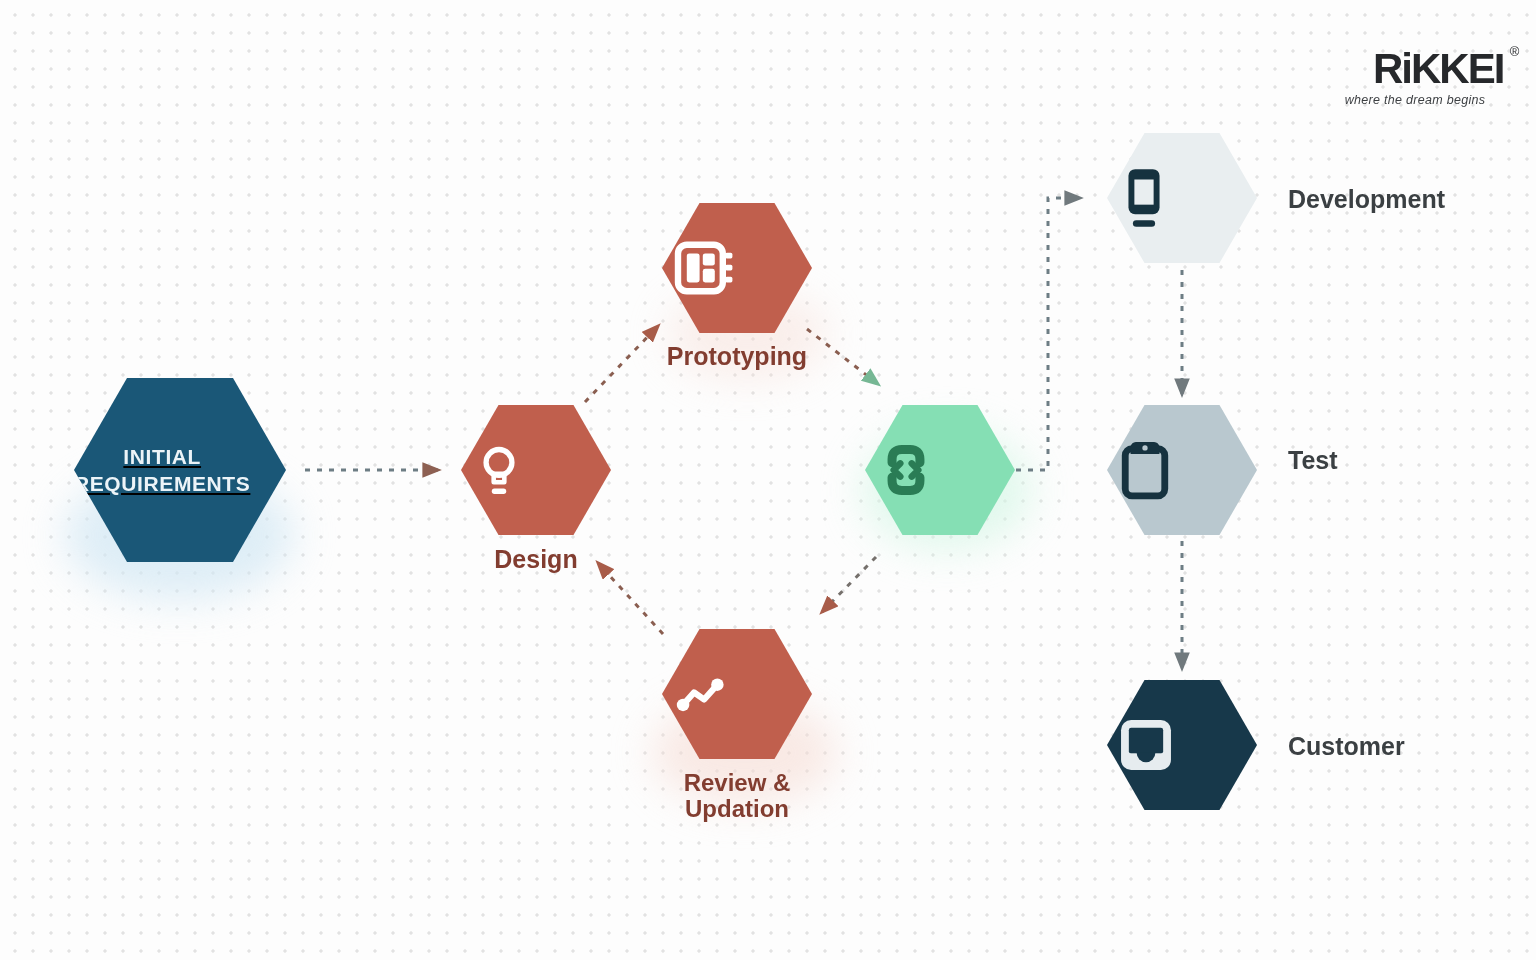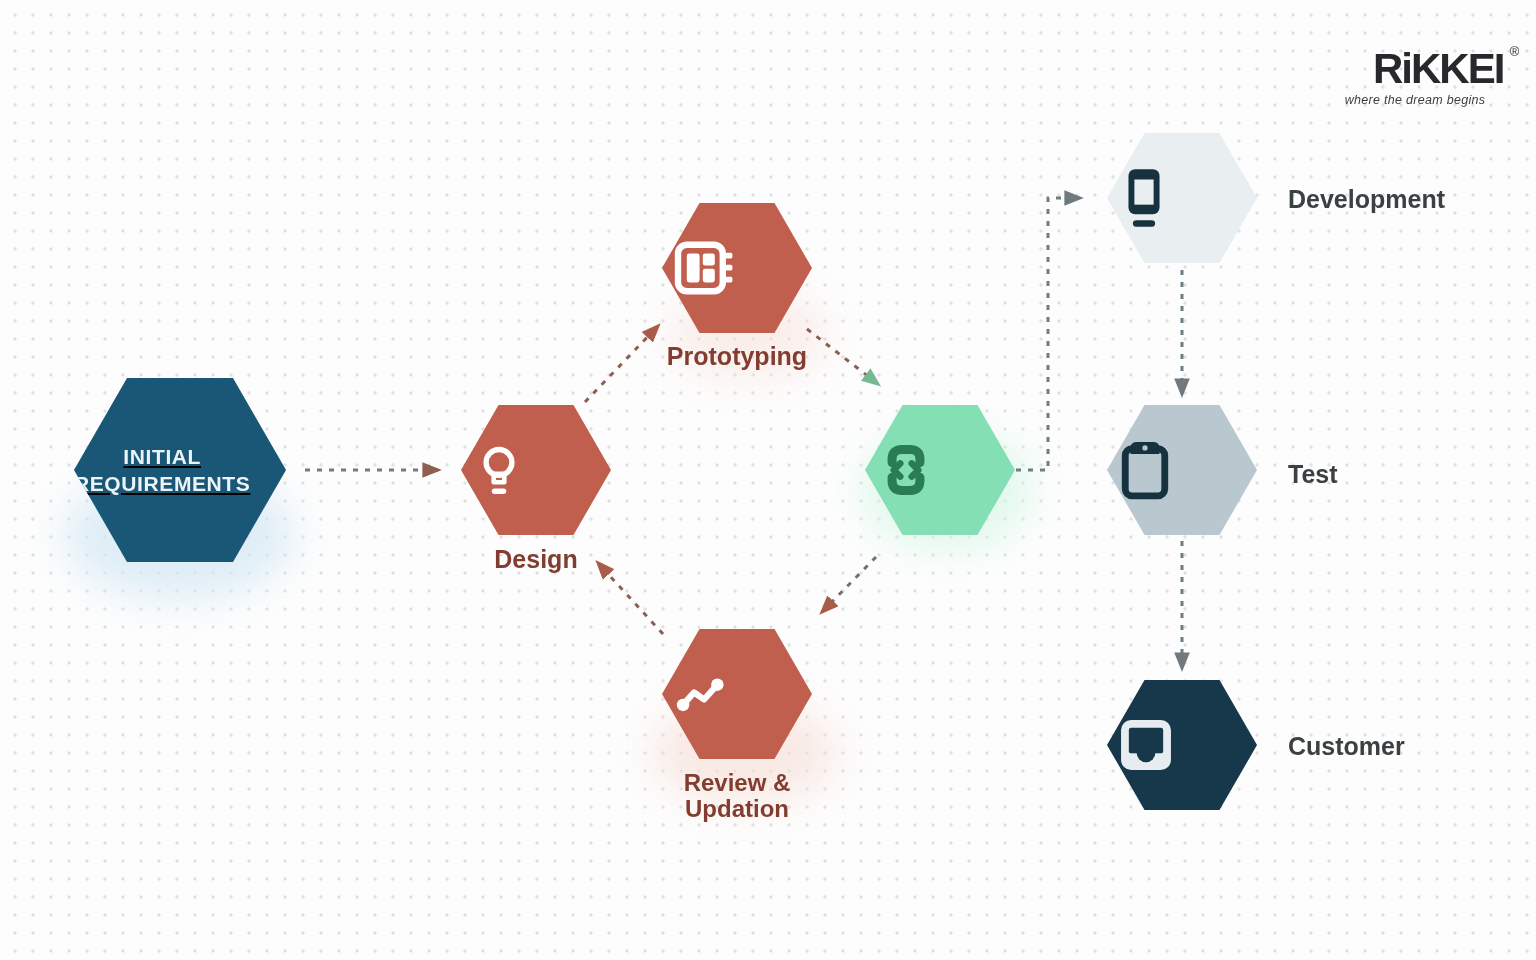--- a/index.html
+++ b/index.html
@@ -62,21 +62,21 @@
   .node-label span { display:block; }
   .label-terra { color:#823d30; }
   .label-green { color:#2d6850; }
   .label-dark  { color:#3b4043; text-align:left; }
 
   .label-design       { left:436px;  top:545px; width:200px; font-size:25px; }
   .label-prototyping  { left:612px;  top:342px; width:250px; font-size:25px;text-align:center; }
   .label-customer     { left:840px;  top:547px; width:200px; font-size:24px; line-height:1.06; }
   .label-review       { left:637px;  top:770px; width:200px; font-size:24px; line-height:1.1; }
   .label-development  { left:1288px; top:185px; font-size:25px; }
-  .label-test         { left:1288px; top:460px; font-size:25px; }
+  .label-test         { left:1288px; top:446px; font-size:25px; }
   .label-maintain     { left:1288px; top:732px; font-size:25px; }
 
   
   .arrows { position:absolute; left:0; top:0; pointer-events:none; }
 </style>
 </head>
 <body>
 
 <div class="canvas">
 

